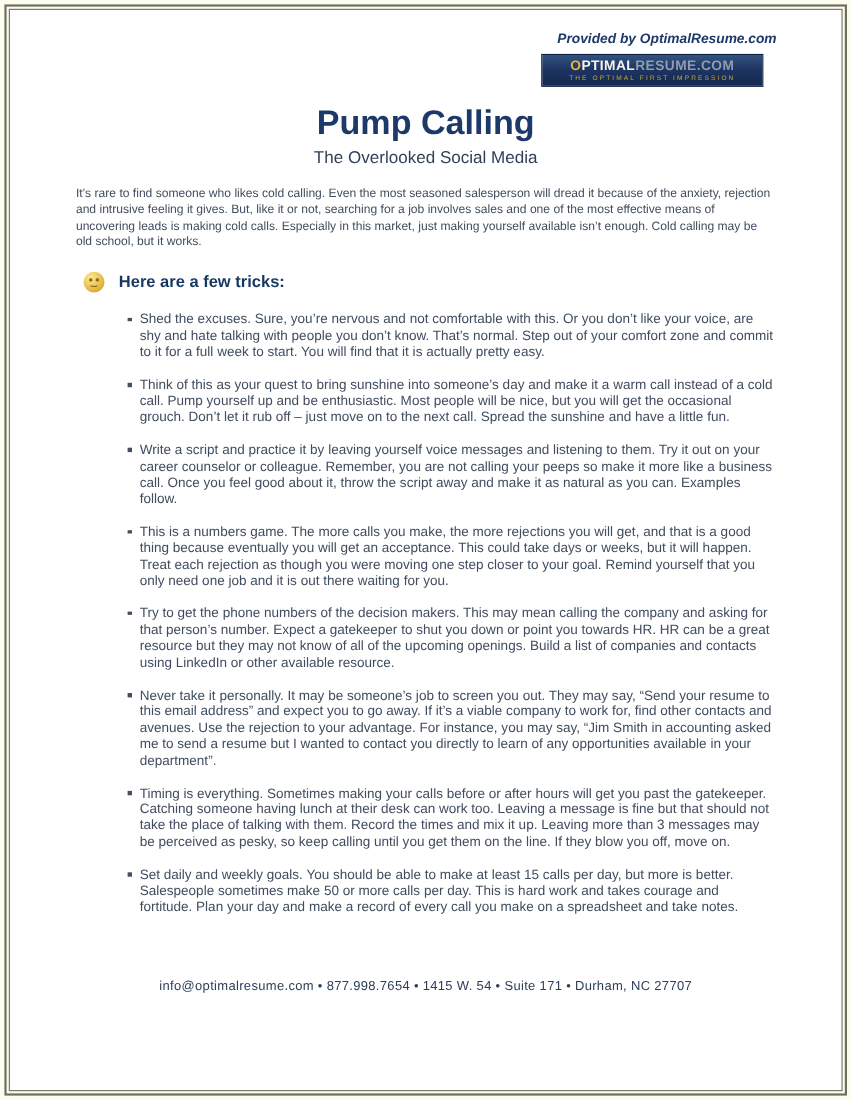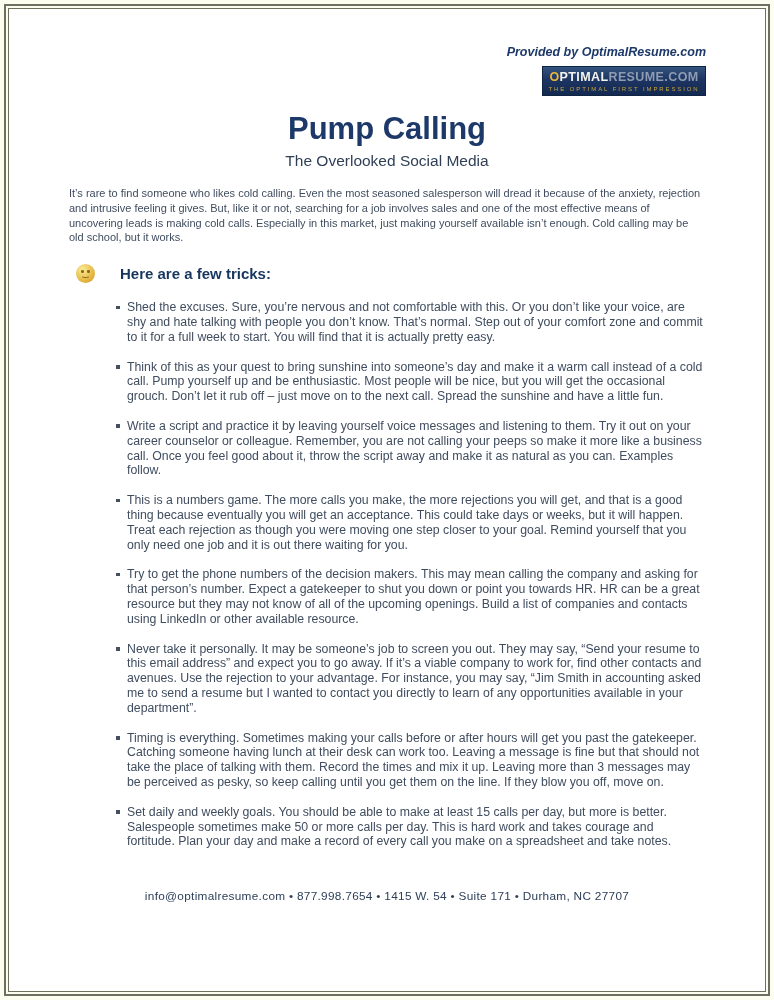--- a/index.html
+++ b/index.html
@@ -16,32 +16,32 @@
   }
   .page-border-inner {
     position:absolute; top:2px; left:2px; right:2px; bottom:2px;
     border:1px solid #6f6f5e;
     background:#ffffff;
     overflow:hidden;
   }
   .content { padding:0 57px; position:relative; }
 
   .provided-by {
-    margin-top:36px;
+    margin-top:19px;
     text-align:right;
     font-style:italic;
     font-weight:bold;
     font-size:12.5px;
     color:#1d3969;
     padding-right:2px;
   }
 
   .logo {
-    width:164px; height:30px;
-    margin:7px 2px 0 auto;
+    width:202px; height:30px;
+    margin:7px 14px 0 auto;
     background:linear-gradient(180deg,#34537f 0%, #1d3562 45%, #132950 100%);
     border:1px solid #0f2344;
     display:flex; flex-direction:column;
     align-items:center; justify-content:center;
     box-sizing:border-box;
   }
   .logo-line1 { font-size:12.5px; line-height:12.5px; letter-spacing:0.4px; white-space:nowrap; }
   .brand-bold { color:#f4f4ee; font-weight:bold; display:inline-block; }
   .brand-bold::first-letter { color:#eab637; }
   .brand-rest { color:#8f9cb1; font-weight:bold; }
@@ -65,21 +65,21 @@
     margin:16px 3px 0;
     font-size:11px;
     line-height:14.8px;
     color:#404d5f;
   }
 
   .tricks-row {
     margin-top:19px;
     display:flex;
     align-items:center;
-    gap:25px;
+    gap:13px;
     padding-left:10px;
   }
   .smiley {
     width:19px; height:19px; flex:none;
     border-radius:50%;
     background:radial-gradient(circle at 35% 30%, #fceb96, #e2b13a 68%, #c2922a);
     position:relative;
   }
   .smiley::before {
     content:""; position:absolute; left:5px; top:6px;

